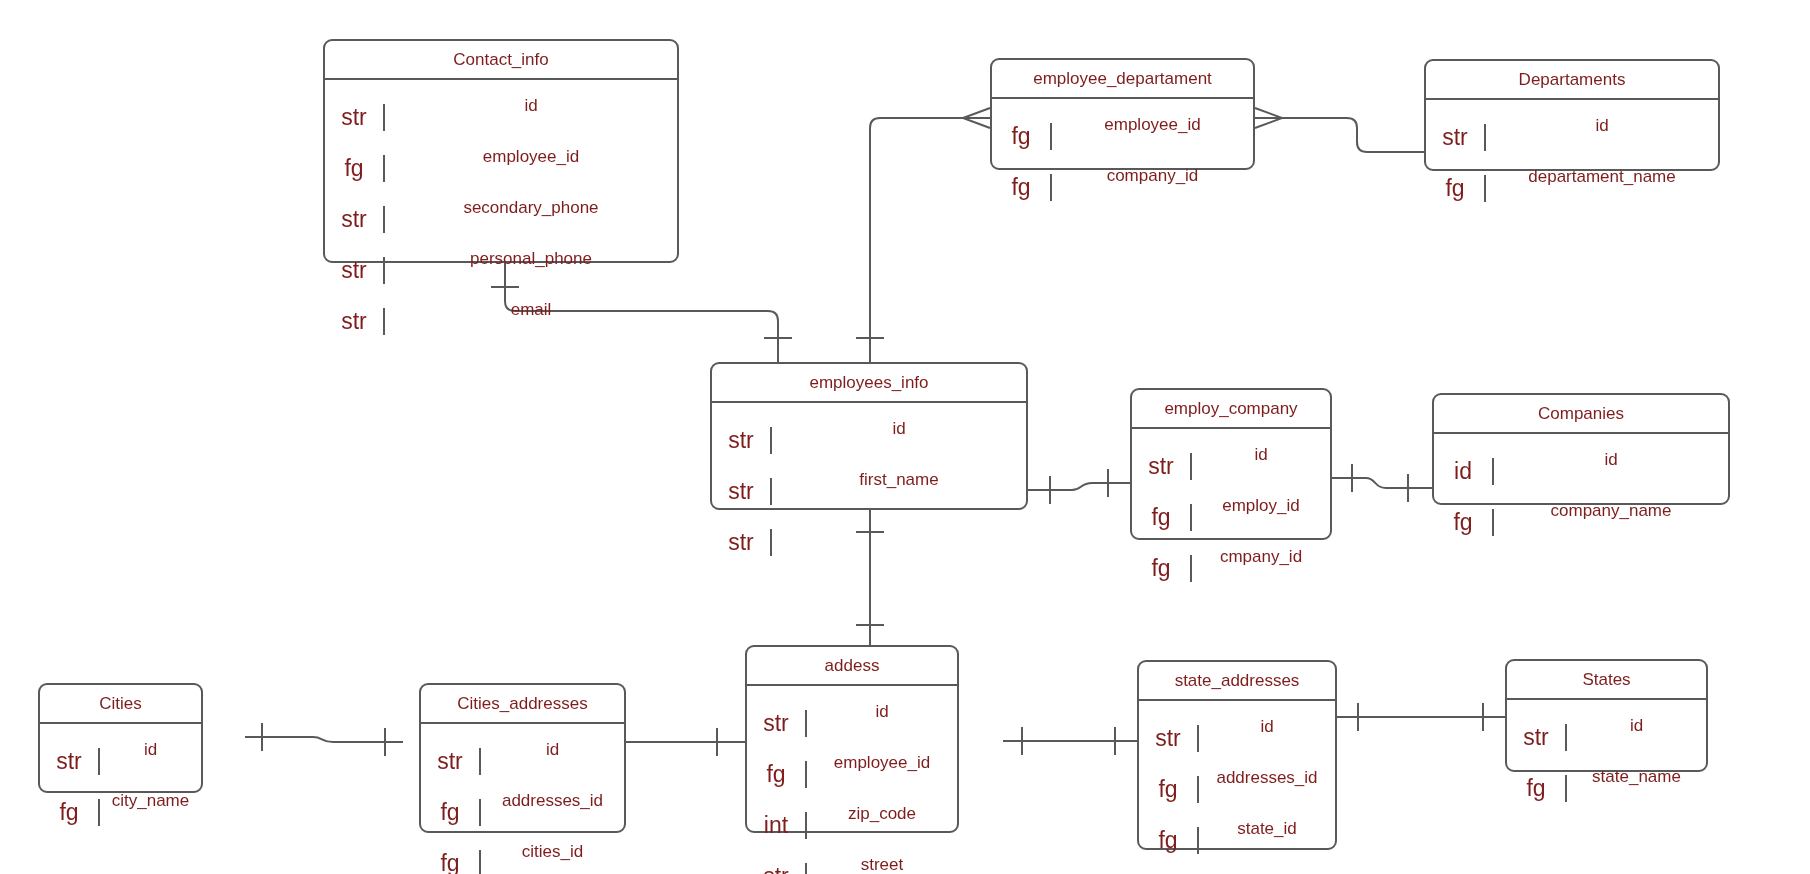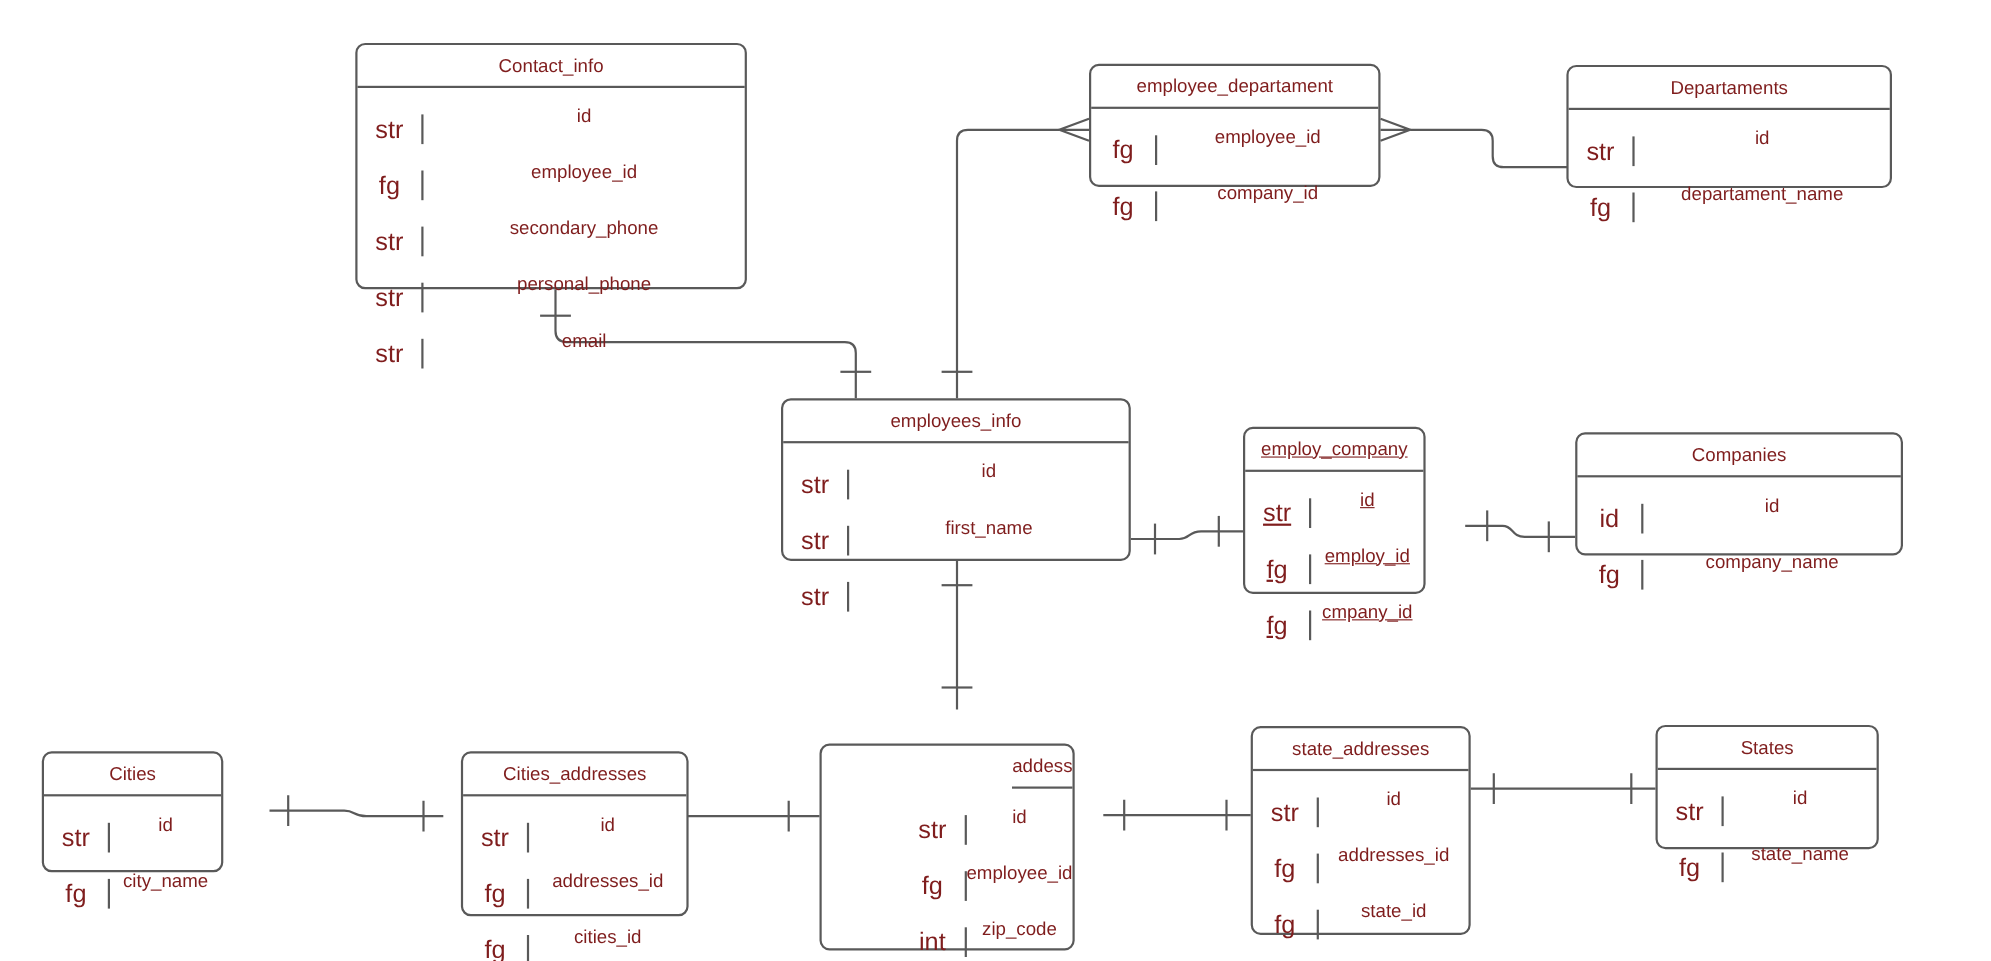--- a/index.html
+++ b/index.html
@@ -195,21 +195,21 @@
       <div class="trow">
         <div class="ttype">str</div>
         <div class="tname">first_name</div>
       </div>
       <div class="trow">
         <div class="ttype">str</div>
       </div>
     </div>
   </div>
 
-  <div class="entity" style="left:1130px; top:388px; width:166px; height:152px;text-decoration:underline;">
+  <div class="entity" style="left:1130px; top:388px; width:202px; height:152px;">
     <div class="thead">employ_company</div>
     <div class="tbody">
       <div class="trow">
         <div class="ttype">str</div>
         <div class="tname">id</div>
       </div>
       <div class="trow">
         <div class="ttype">fg</div>
         <div class="tname">employ_id</div>
       </div>
@@ -259,21 +259,21 @@
         <div class="ttype">fg</div>
         <div class="tname">addresses_id</div>
       </div>
       <div class="trow">
         <div class="ttype">fg</div>
         <div class="tname">cities_id</div>
       </div>
     </div>
   </div>
 
-  <div class="entity" style="left:745px; top:676px; width:232px; height:188px;align-items:flex-end;">
+  <div class="entity" style="left:745px; top:645px; width:214px; height:188px;">
     <div class="thead">addess</div>
     <div class="tbody">
       <div class="trow">
         <div class="ttype">str</div>
         <div class="tname">id</div>
       </div>
       <div class="trow">
         <div class="ttype">fg</div>
         <div class="tname">employee_id</div>
       </div>

